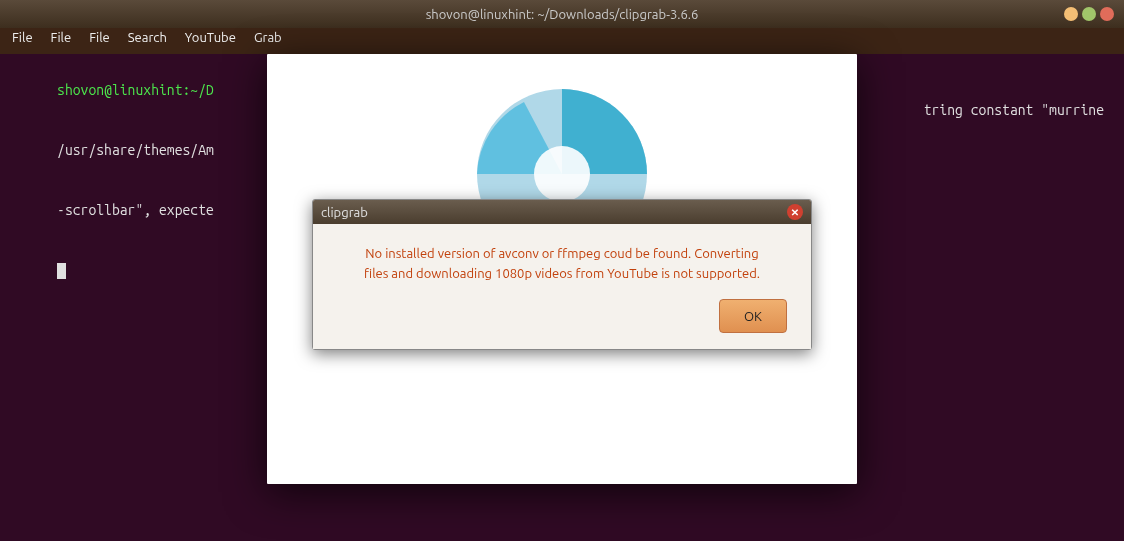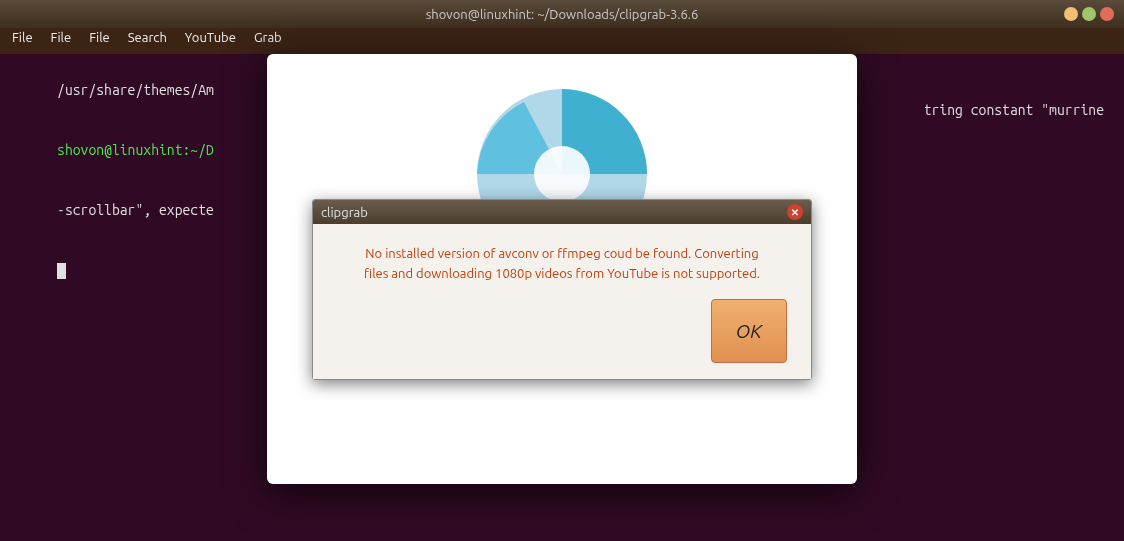--- a/index.html
+++ b/index.html
@@ -115,21 +115,21 @@
 
     
     .clipgrab-window {
       position: absolute;
       top: 54px;
       left: 50%;
       transform: translateX(-50%);
       width: 590px;
       height: 430px;
       background: white;
-      border-radius: 6px;
+      border-radius: 1px;
       box-shadow: 0 8px 40px rgba(0,0,0,0.7);
       display: flex;
       flex-direction: column;
       align-items: center;
       overflow: visible;
     }
 
     
     .clipgrab-logo-circle {
       width: 180px;
@@ -215,25 +215,24 @@
     .error-dialog-buttons {
       display: flex;
       justify-content: flex-end;
     }
 
     .ok-button {
       background: linear-gradient(to bottom, #f0b070, #e09050);
       border: 1px solid #c07040;
       border-radius: 4px;
       color: #222;
-      font-size: 19px;
-      padding: 20px 24px;
+      font-size: 13px;
+      padding: 9px 24px;
       cursor: pointer;
       font-family: inherit;
-      font-style: italic;
     }
 
     
     .logo-svg {
       width: 180px;
       height: 180px;
     }
   </style>
 </head>
 <body>
@@ -253,24 +252,24 @@
     <span class="menu-item">File</span>
     <span class="menu-item">File</span>
     <span class="menu-item">File</span>
     <span class="menu-item">Search</span>
     <span class="menu-item">YouTube</span>
     <span class="menu-item">Grab</span>
   </div>
 
   <div class="terminal-content">
     <div class="terminal-line">
+      <span class="term-green">shovon@linuxhint:~/D</span>
+    </div>
+    <div class="terminal-line">
       <span class="term-white">/usr/share/themes/Am</span>
-    </div>
-    <div class="terminal-line">
-      <span class="term-green">shovon@linuxhint:~/D</span>
     </div>
     <div class="terminal-line">
       <span class="term-white">-scrollbar", expecte</span>
     </div>
     <div class="terminal-line">
       <span class="term-cursor"></span>
     </div>
 
     <div class="term-right-text">
       <div>tring constant "murrine</div>

